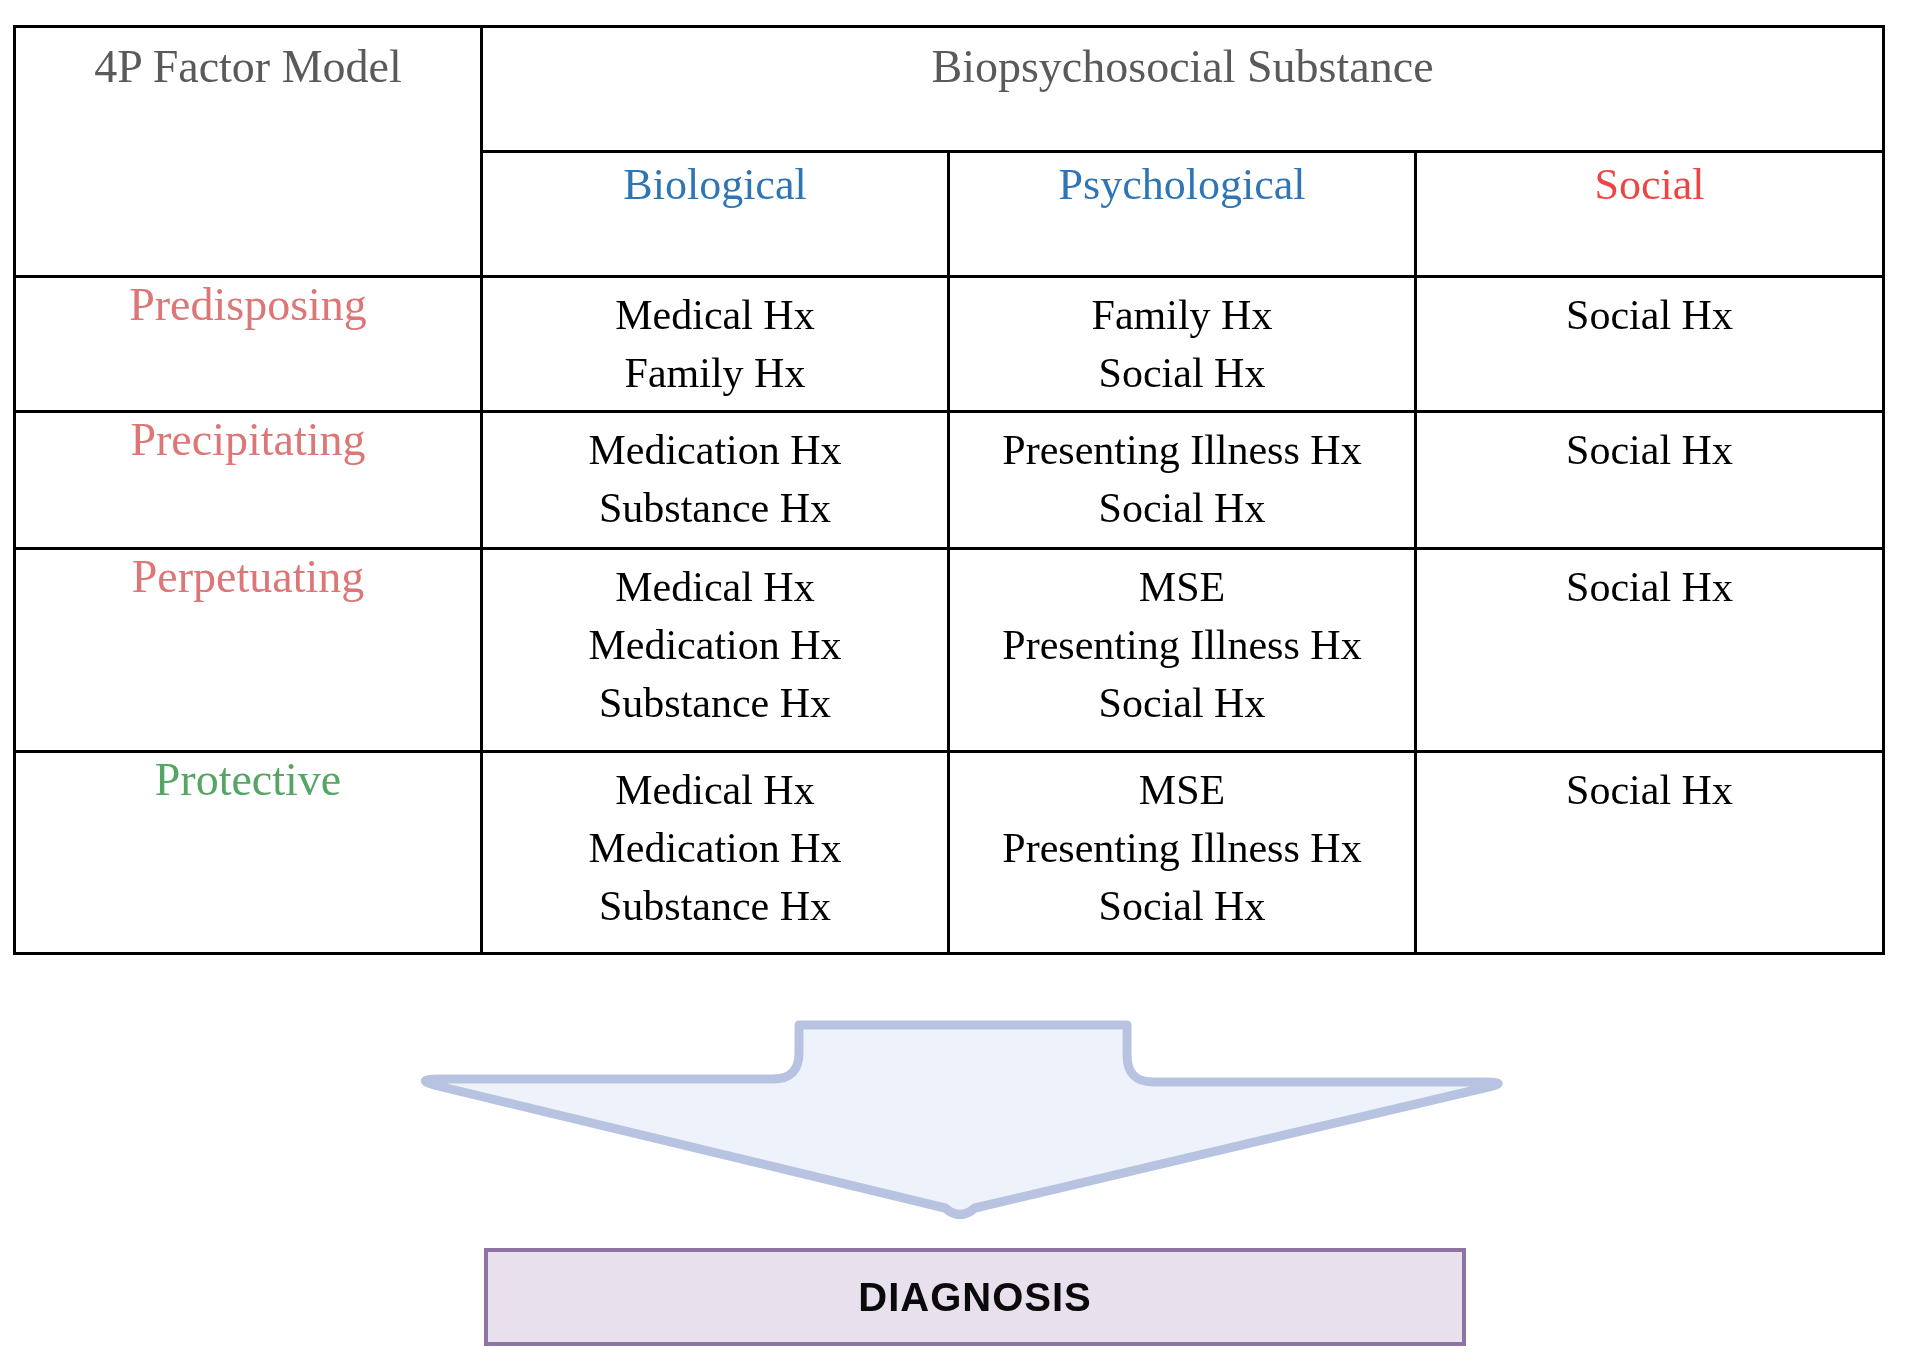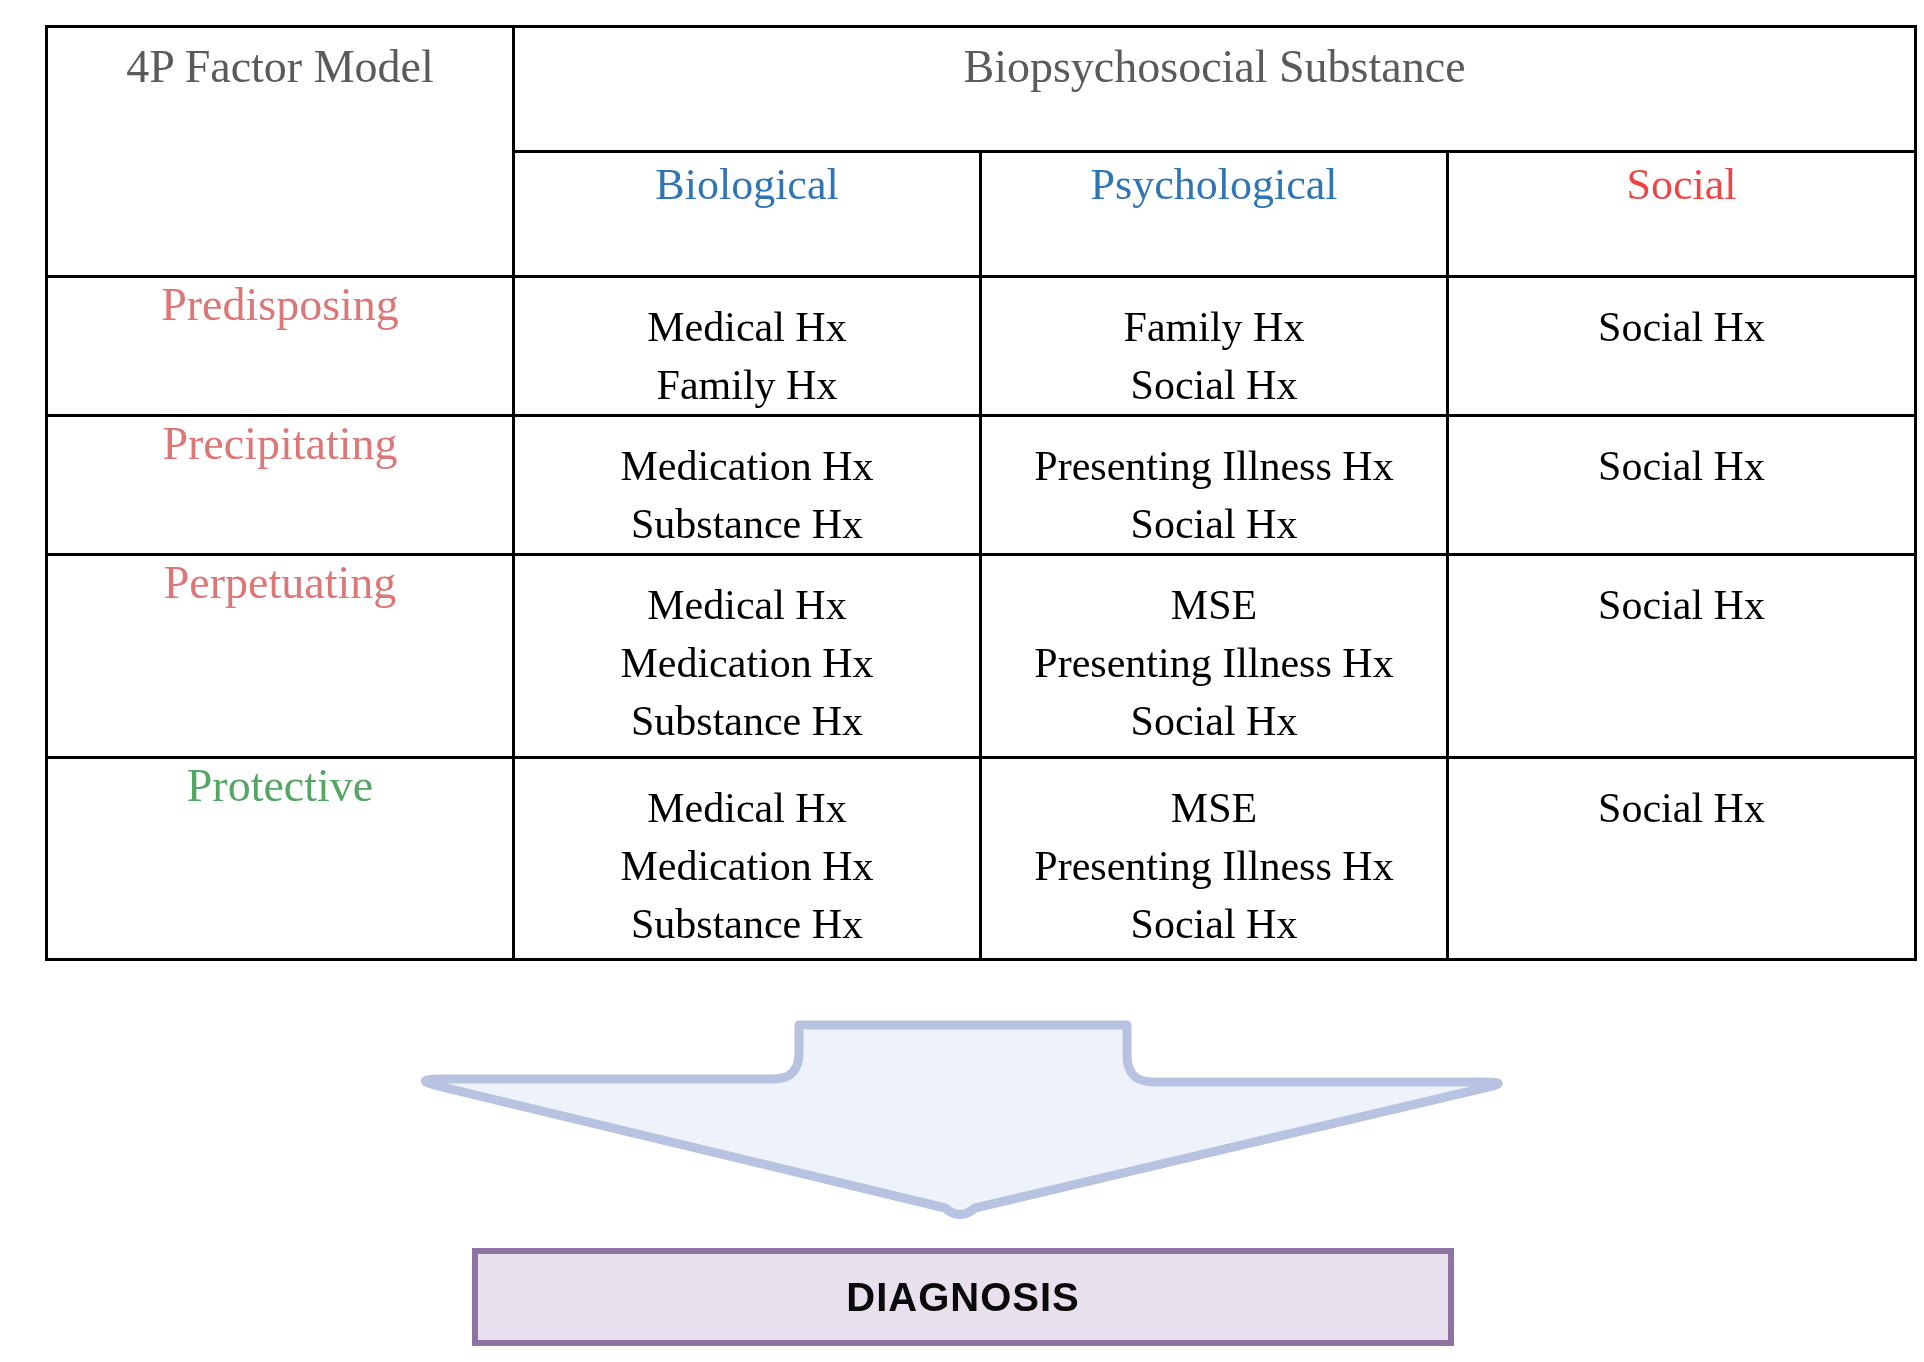--- a/index.html
+++ b/index.html
@@ -8,21 +8,21 @@
     width: 1924px;
     height: 1362px;
     background: #ffffff;
     font-family: "Liberation Serif", "DejaVu Serif", serif;
     overflow: hidden;
   }
 
   
   table.model-table {
     position: absolute;
-    left: 45px;
+    left: 13px;
     top: 25px;
     width: 1869px;
     border-collapse: collapse;
     table-layout: fixed;
   }
   table.model-table td {
     border: 3px solid #000000;
     vertical-align: top;
     text-align: center;
     padding: 0;
@@ -41,21 +41,21 @@
     color: #5a5a5a;
   }
   .hdr-col {
     font-size: 44px;
     padding-top: 6px;
     color: #2e75b6;
   }
   .row-label {
     font-size: 46px;
   }
-  .cell-lines { padding-top: 20px; }
+  .cell-lines { padding-top: 8px; }
   .cell-lines .line {
     font-size: 42px;
     line-height: 58px;
     color: #000000;
     white-space: nowrap;
   }
 
   
   .footnote {
     position: absolute;
@@ -72,26 +72,26 @@
     left: 0;
     top: 0;
     width: 1924px;
     height: 1362px;
     pointer-events: none;
   }
 
   
   .diagnosis-box {
     position: absolute;
-    left: 472px;
+    left: 484px;
     top: 1248px;
     width: 982px;
     height: 98px;
     box-sizing: border-box;
-    border: 6px solid #0ea5e9;
+    border: 4px solid #0ea5e9;
     background: #e8e0ed;
     display: flex;
     align-items: center;
     justify-content: center;
   }
   .diagnosis-box .diagnosis-text {
     font-family: "Liberation Sans", "DejaVu Sans", sans-serif;
     font-weight: bold;
     font-size: 40px;
     letter-spacing: 1px;

